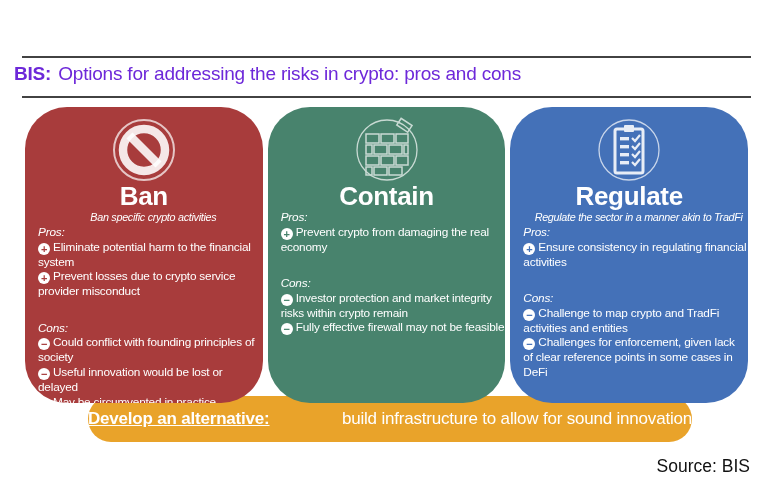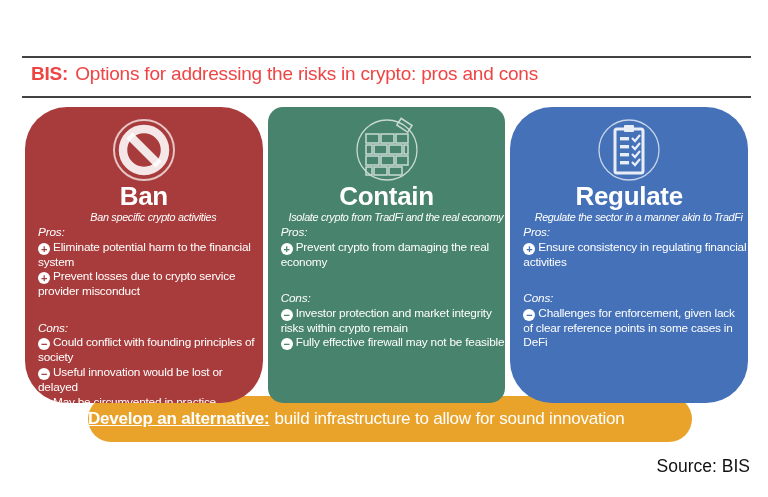--- a/index.html
+++ b/index.html
@@ -2,41 +2,41 @@
 <html><head>
 <meta charset="utf-8">
 <style>
   html,body { margin:0; padding:0; background:#fff; }
   body { width:768px; height:497px; position:relative; font-family:"Liberation Sans", sans-serif; overflow:hidden; }
 
   .rule { position:absolute; left:22px; width:729px; height:2px; background:#424242; }
   .rule.top { top:56px; }
   .rule.bottom { top:96px; }
 
-  .header-text { position:absolute; left:31px; top:63px; font-size:19px; color:#ef4444; letter-spacing:-0.2px; }
+  .header-text { position:absolute; left:14px; top:63px; font-size:19px; color:#6d28d9; letter-spacing:-0.2px; }
   .header-text .prefix { font-weight:bold; margin-right:7px; }
 
   .cards { position:absolute; left:25px; top:107px; width:723px; height:296px; display:flex; gap:5px; z-index:2; }
   .card { flex:1 1 0; border-radius:42px; color:#fff; overflow:hidden; --card:#888; }
 
   .icon-wrap { height:66px; margin-top:10px; display:flex; justify-content:center; align-items:center; }
   .card-title { text-align:center; font-size:26px; font-weight:bold; line-height:27px; letter-spacing:-0.3px; }
   .card-subtitle { text-align:center; font-style:italic; font-size:10.8px; letter-spacing:-0.3px; line-height:15px; white-space:nowrap;margin-left:19px; }
 
   .sec { padding:0 1px 0 13px; font-size:11.8px; letter-spacing:-0.2px; line-height:14.6px; }
   .sec.pros { }
   .sec.cons { margin-top:22px; }
   .sec-label { font-style:italic; }
   .item { }
   .b { display:inline-flex; width:12px; height:12px; border-radius:50%; background:#fff; color:var(--card);
        font-weight:bold; font-size:11px; line-height:12px; align-items:center; justify-content:center;
        margin-right:3px; vertical-align:-2px; }
 
   .banner { position:absolute; left:88px; top:396px; width:604px; height:46px; border-radius:23px; z-index:1;
-            display:flex; align-items:center; justify-content:flex-start; color:#fff; font-size:17px; letter-spacing:-0.2px; }
+            display:flex; align-items:center; justify-content:space-between; color:#fff; font-size:17px; letter-spacing:-0.2px; }
   .banner .bold { font-weight:bold; text-decoration:underline; margin-right:5px; }
 
   .source { position:absolute; right:18px; top:456px; font-size:17.5px; color:#111; }
 
   svg .soft { opacity:0.7; }
   svg .strong { opacity:0.88; }
 </style>
 </head>
 <body>
 
@@ -64,21 +64,21 @@
       <div class="item"><span class="b">+</span><span>Prevent losses due to crypto service provider misconduct</span></div>
     </div>
     <div class="sec cons">
       <div class="sec-label">Cons:</div>
       <div class="item"><span class="b">−</span><span>Could conflict with founding principles of society</span></div>
       <div class="item"><span class="b">−</span><span>Useful innovation would be lost or delayed</span></div>
       <div class="item"><span class="b">−</span><span>May be circumvented in practice</span></div>
     </div>
   </div>
 
-  <div class="card" style="background: rgb(72, 131, 109); border-radius: 15px; --card: #48836d;">
+  <div class="card" style="background: rgb(72, 131, 109); --card: #48836d;">
     <div class="icon-wrap">
       <svg width="76" height="66" viewBox="0 0 76 66">
         <g fill="none" stroke="#fff" stroke-width="1.5" class="soft">
           <circle cx="38" cy="33" r="30" stroke-width="1.3"></circle>
           <rect x="49" y="4" width="13" height="8" transform="rotate(33 55 8)"></rect>
 
           <rect x="17" y="17" width="13" height="9"></rect>
             <rect x="32" y="17" width="13" height="9"></rect>
             <rect x="47" y="17" width="12" height="9"></rect>
 
@@ -91,21 +91,20 @@
             <rect x="32" y="39" width="13" height="9"></rect>
             <rect x="47" y="39" width="12" height="9"></rect>
 
           <rect x="17" y="50" width="6" height="8"></rect>
             <rect x="25" y="50" width="13" height="8"></rect>
             <rect x="40" y="50" width="13" height="8"></rect>
         </g>
       </svg>
     </div>
     <div class="card-title">Contain</div>
-    <div class="card-subtitle">Isolate crypto from TradFi and the real economy</div>
     <div class="sec pros">
       <div class="sec-label">Pros:</div>
       <div class="item"><span class="b">+</span><span>Prevent crypto from damaging the real economy</span></div>
     </div>
     <div class="sec cons">
       <div class="sec-label">Cons:</div>
       <div class="item"><span class="b">−</span><span>Investor protection and market integrity risks within crypto remain</span></div>
       <div class="item"><span class="b">−</span><span>Fully effective firewall may not be feasible</span></div>
     </div>
   </div>
@@ -133,20 +132,21 @@
       </svg>
     </div>
     <div class="card-title">Regulate</div>
     <div class="card-subtitle">Regulate the sector in a manner akin to TradFi</div>
     <div class="sec pros">
       <div class="sec-label">Pros:</div>
       <div class="item"><span class="b">+</span><span>Ensure consistency in regulating financial activities</span></div>
     </div>
     <div class="sec cons">
       <div class="sec-label">Cons:</div>
+      <div class="item"><span class="b">−</span><span>Challenge to map crypto and TradFi activities and entities</span></div>
       <div class="item"><span class="b">−</span><span>Challenges for enforcement, given lack of clear reference points in some cases in DeFi</span></div>
     </div>
   </div>
 
 </div>
 
 <div class="banner" style="background: rgb(233, 163, 42);">
   <span class="bold">Develop an alternative:</span>
   <span>build infrastructure to allow for sound innovation</span>
 </div>

